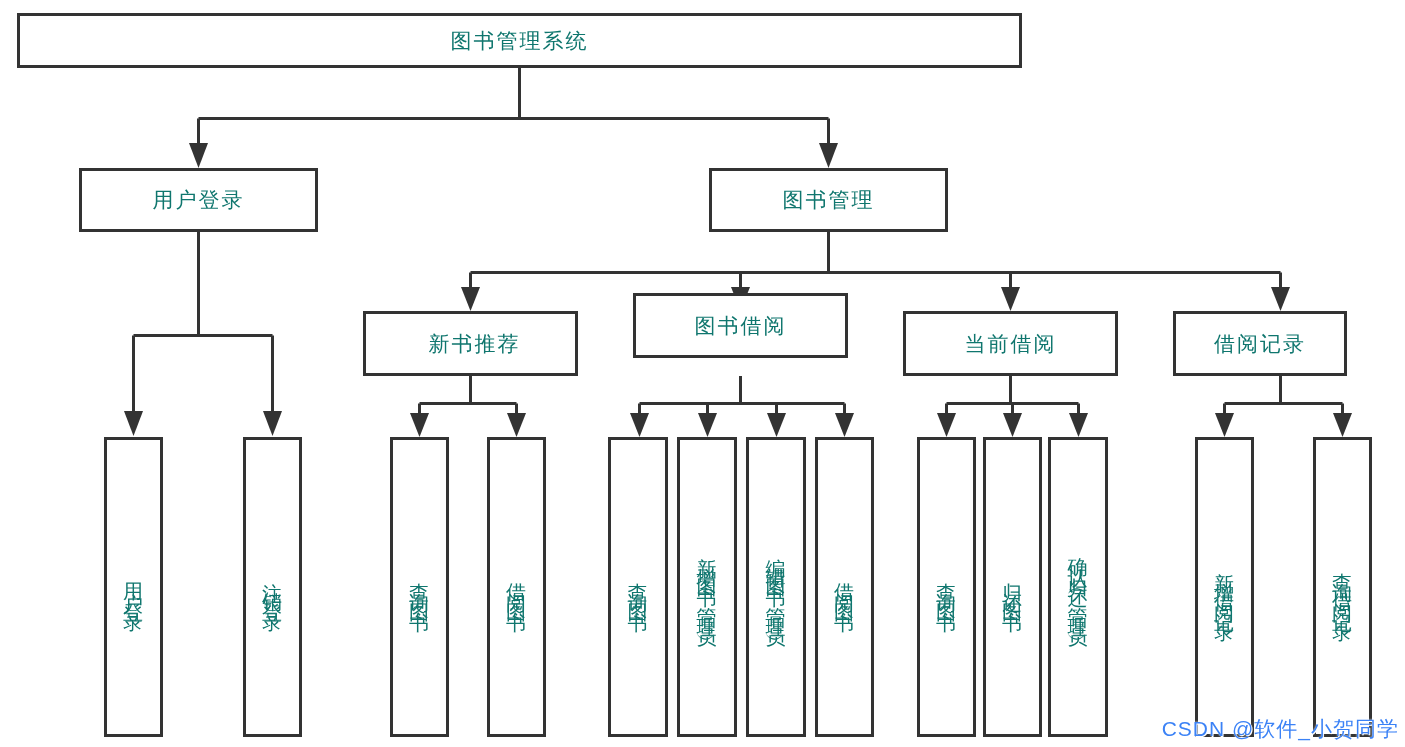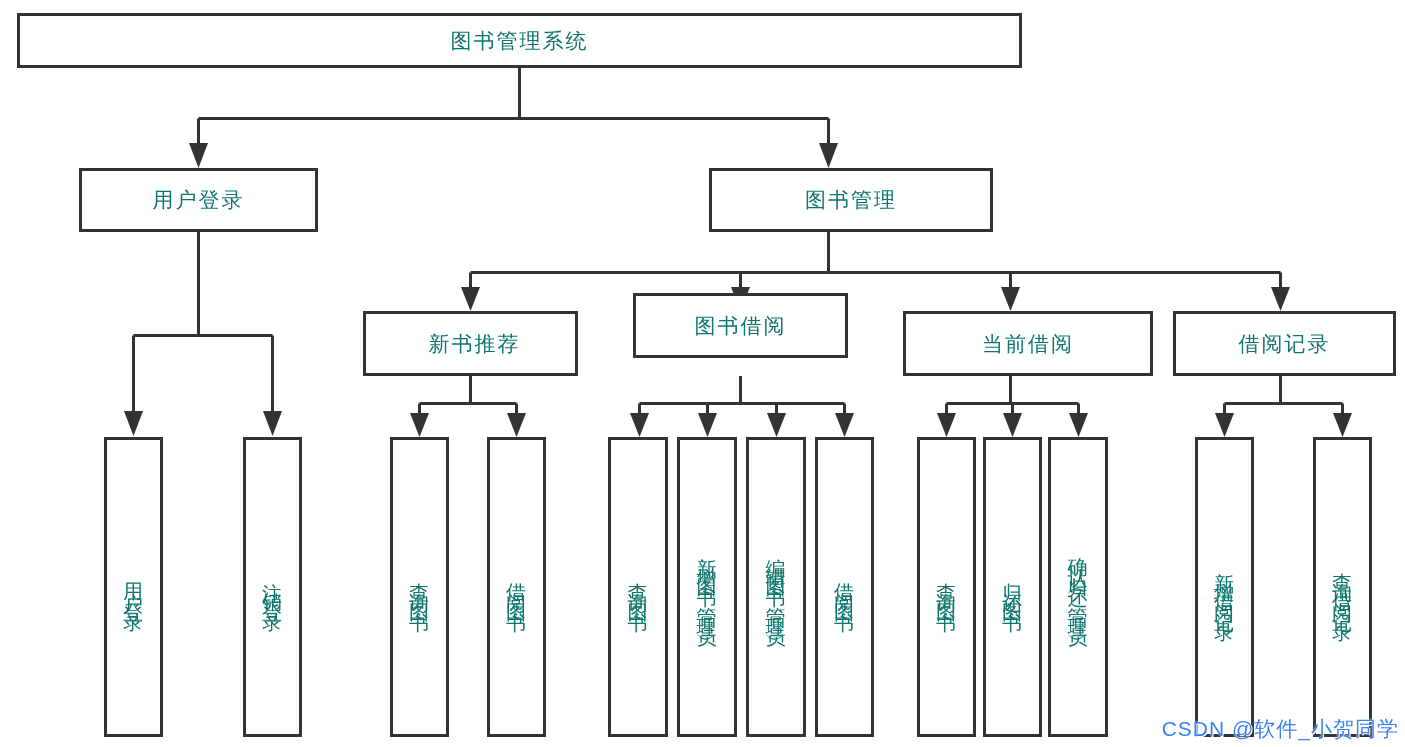--- a/index.html
+++ b/index.html
@@ -92,34 +92,34 @@
     </g>
   </svg>
 
   <div class="box h" style="left:17px;top:13px;width:1005px;height:55px;">
     <span>图书管理系统</span>
   </div>
 
   <div class="box h" style="left:79px;top:168px;width:239px;height:64px;">
     <span>用户登录</span>
   </div>
-  <div class="box h" style="left:709px;top:168px;width:284px;height:64px;">
+  <div class="box h" style="left:709px;top:168px;width:239px;height:64px;">
     <span>图书管理</span>
   </div>
 
   <div class="box h" style="left:363px;top:311px;width:215px;height:65px;padding-left:8px;">
     <span>新书推荐</span>
   </div>
   <div class="box h" style="left:633px;top:293px;width:215px;height:65px;">
     <span>图书借阅</span>
   </div>
-  <div class="box h" style="left:903px;top:311px;width:250px;height:65px;">
+  <div class="box h" style="left:903px;top:311px;width:215px;height:65px;">
     <span>当前借阅</span>
   </div>
-  <div class="box h" style="left:1173px;top:311px;width:223px;height:65px;">
+  <div class="box h" style="left:1173px;top:311px;width:174px;height:65px;">
     <span>借阅记录</span>
   </div>
 
   <div class="box v" style="left:104px;top:437px;width:59px;height:300px;">
     <span>用户登录</span>
   </div>
   <div class="box v" style="left:243px;top:437px;width:59px;height:300px;">
     <span>注销登录</span>
   </div>
 

